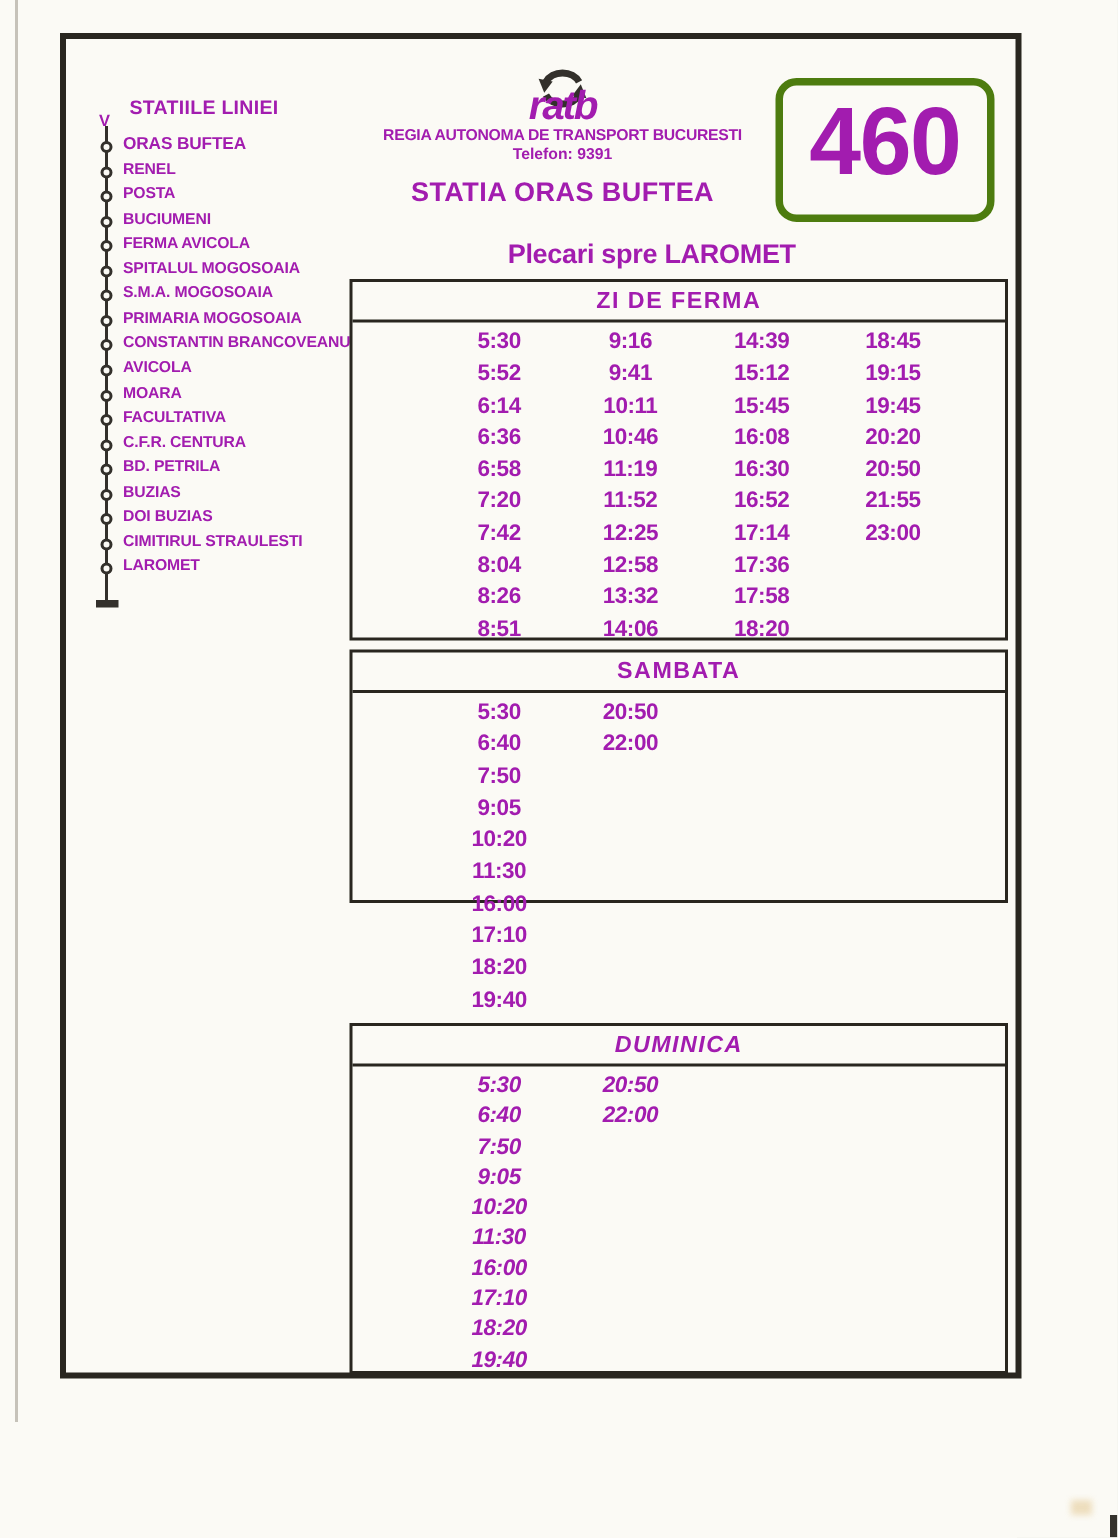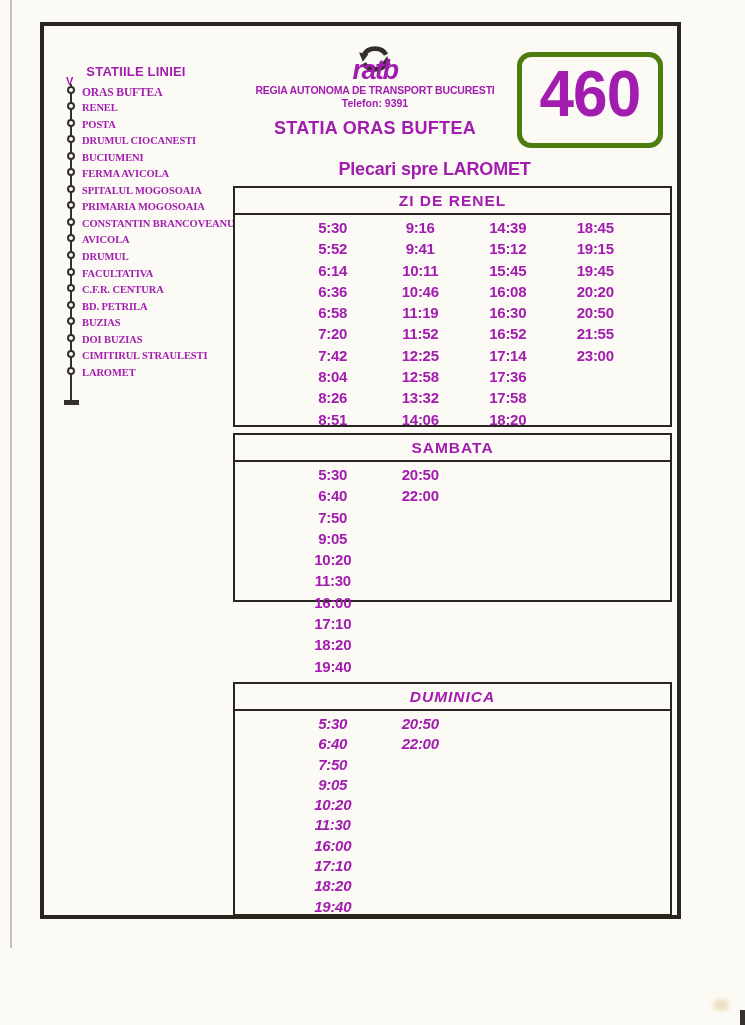--- a/index.html
+++ b/index.html
@@ -11,21 +11,21 @@
   .corner-mark{position:absolute;right:0;bottom:0;width:5px;height:15px;background:#35322d;}
   .smudge{position:absolute;left:714px;top:1000px;width:14px;height:10px;background:#e8d2a6;filter:blur(2px);opacity:.7;}
   .frame{position:absolute;left:40px;top:22px;width:641px;height:897px;border:4px solid #29261f;box-sizing:border-box;}
 
   
   .stations-title{position:absolute;left:56px;top:64px;width:160px;text-align:center;font-size:13px;letter-spacing:.2px;}
   .station-wrap{position:absolute;left:62px;top:82px;width:210px;height:332px;}
   .route-vline{position:absolute;left:8px;top:2px;width:2px;height:318px;background:#33302b;}
   .dir-arrow{position:absolute;left:4px;top:-6px;font-size:11px;line-height:11px;}
   .station-list{position:relative;padding-top:3.5px;}
-  .station-row{display:flex;align-items:flex-start;height:16.56px;font-family:Liberation Serif, serif;}
+  .station-row{display:flex;align-items:flex-end;height:16.56px;}
   .station-marker{width:8px;height:8px;border:2.2px solid #33302b;border-radius:50%;
     background:#fbfaf5;margin-left:5px;box-sizing:border-box;flex:0 0 auto;}
   .station-label{margin-left:7px;font-size:10.5px;letter-spacing:-.1px;white-space:nowrap;}
   .station-row.first .station-label{font-size:11.5px;}
   .terminus{position:absolute;left:2px;top:318px;width:15px;height:4.5px;background:#33302b;}
 
   
   .center-head{position:absolute;left:253px;top:44px;width:244px;text-align:center;}
   .logo{line-height:0;}
   .logo svg{display:inline-block;}
@@ -73,49 +73,49 @@
         <div class="station-row">
           <span class="station-marker"></span>
           <span class="station-label">RENEL</span>
         </div>
         <div class="station-row">
           <span class="station-marker"></span>
           <span class="station-label">POSTA</span>
         </div>
         <div class="station-row">
           <span class="station-marker"></span>
-          <span class="station-label">DRUMUL CIOCANESTI</span>
-        </div>
-        <div class="station-row">
-          <span class="station-marker"></span>
           <span class="station-label">BUCIUMENI</span>
         </div>
         <div class="station-row">
           <span class="station-marker"></span>
           <span class="station-label">FERMA AVICOLA</span>
         </div>
         <div class="station-row">
           <span class="station-marker"></span>
           <span class="station-label">SPITALUL MOGOSOAIA</span>
         </div>
         <div class="station-row">
           <span class="station-marker"></span>
+          <span class="station-label">S.M.A. MOGOSOAIA</span>
+        </div>
+        <div class="station-row">
+          <span class="station-marker"></span>
           <span class="station-label">PRIMARIA MOGOSOAIA</span>
         </div>
         <div class="station-row">
           <span class="station-marker"></span>
           <span class="station-label">CONSTANTIN BRANCOVEANU</span>
         </div>
         <div class="station-row">
           <span class="station-marker"></span>
           <span class="station-label">AVICOLA</span>
         </div>
         <div class="station-row">
           <span class="station-marker"></span>
-          <span class="station-label">DRUMUL</span>
+          <span class="station-label">MOARA</span>
         </div>
         <div class="station-row">
           <span class="station-marker"></span>
           <span class="station-label">FACULTATIVA</span>
         </div>
         <div class="station-row">
           <span class="station-marker"></span>
           <span class="station-label">C.F.R. CENTURA</span>
         </div>
         <div class="station-row">
@@ -157,21 +157,21 @@
     <div class="station-name">STATIA ORAS BUFTEA</div>
   </div>
 
   <div class="badge">
     <span>460</span>
   </div>
 
   <div class="departures-title">Plecari spre LAROMET</div>
 
   <section class="timetable tt-0">
-    <div class="tt-header">ZI DE RENEL</div>
+    <div class="tt-header">ZI DE FERMA</div>
     <div class="tt-body">
         <div class="time-cell">5:30</div>
         <div class="time-cell">9:16</div>
         <div class="time-cell">14:39</div>
         <div class="time-cell">18:45</div>
         <div class="time-cell">5:52</div>
         <div class="time-cell">9:41</div>
         <div class="time-cell">15:12</div>
         <div class="time-cell">19:15</div>
         <div class="time-cell">6:14</div>

